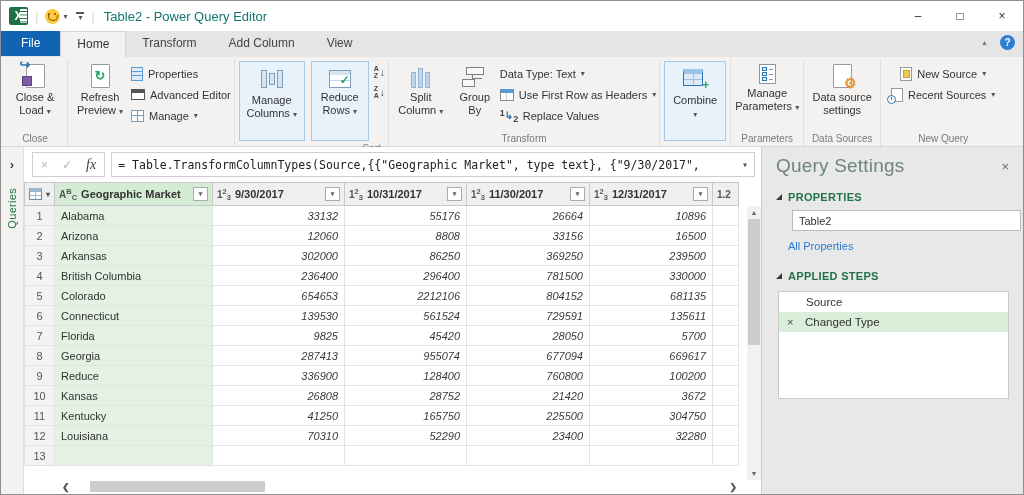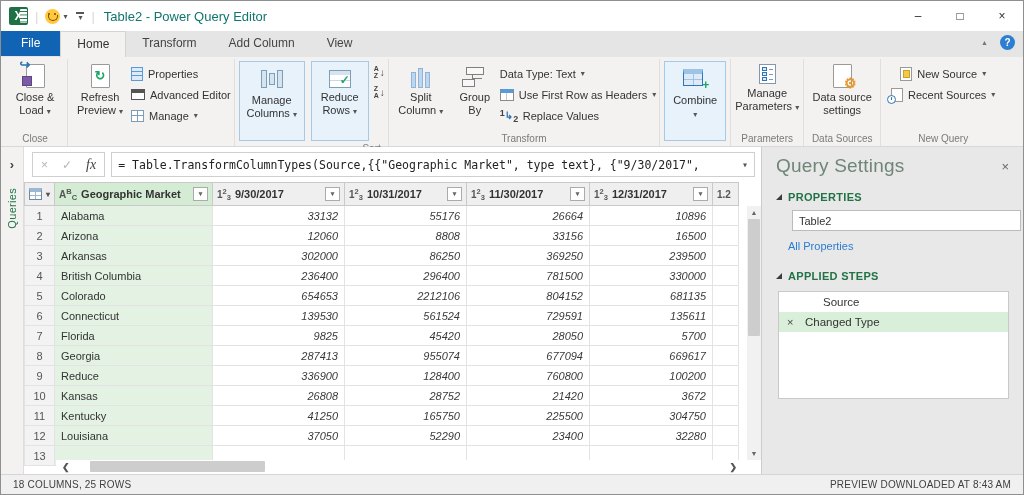--- a/index.html
+++ b/index.html
@@ -136,21 +136,21 @@
   .settings { width:262px; background:#E8E8E8; border-left:1px solid #CCCCCC; padding:8px 14px 8px 14px; flex:none; display:flex; flex-direction:column; }
   .qs-titlerow { display:flex; align-items:center; margin-bottom:14px; }
   .qs-title { font-size:19px; color:#6E8677; font-weight:normal; letter-spacing:.2px; }
   .qs-close { margin-left:auto; color:#666; font-size:13px; }
   .sec-head { display:flex; align-items:center; gap:6px; font-size:11px; font-weight:bold; color:#217346; letter-spacing:.3px; margin-bottom:7px; }
   .tri { width:0; height:0; border-right:6px solid #3b3b3b; border-top:6px solid transparent; }
   .qs-sub { font-size:11px; color:#444; margin:0 0 4px 12px; }
   .name-input { width:calc(100% - 4px); margin-left:16px; height:21px; border:1px solid #BBB; background:#fff; font-family:"Liberation Sans", sans-serif; font-size:11px; color:#333; padding:0 6px; }
   .all-props { font-size:11px; color:#2B7CD3; margin:9px 0 18px 12px; }
   .steps-box { background:#fff; border:1px solid #C9C9C9; height:108px; margin:2px 0 0 2px; font-size:11.5px; overflow:hidden; }
-  .step { height:20px; display:flex; align-items:center; padding-left:44px; color:#333; }
+  .step { height:20px; display:flex; align-items:center; padding-left:27px; color:#333; }
   .step.selected { background:#D9EFD9; padding-left:8px; }
   .step .sdel { width:13px; margin-right:5px; color:#444; font-size:11px; }
 
   
   .statusbar { height:20px; background:#F0F0F0; border-top:1px solid #D5D5D5; display:flex; align-items:center; padding:0 12px; font-size:10px; color:#404040; letter-spacing:.2px; flex:none; }
   .sb-right { margin-left:auto; }
 </style>
 </head>
 <body>
 
@@ -586,21 +586,21 @@
                 <td class="cname">Kentucky</td>
                 <td class="num">41250</td>
                 <td class="num">165750</td>
                 <td class="num">225500</td>
                 <td class="num">304750</td>
                 <td></td>
               </tr>
             <tr>
                 <td class="rn">12</td>
                 <td class="cname">Louisiana</td>
-                <td class="num">37050</td>
+                <td class="num">70310</td>
                 <td class="num">52290</td>
                 <td class="num">23400</td>
                 <td class="num">32280</td>
                 <td></td>
               </tr>
             <tr>
                 <td class="rn">13</td>
                 <td class="cname"></td>
                 <td class="num"></td>
                 <td class="num"></td>
@@ -648,18 +648,14 @@
             <span>Source</span>
           </div>
         <div class="step selected">
             <span class="sdel">×</span>
             <span>Changed Type</span>
           </div>
       </div>
     </div>
   </div>
 
-  <div class="statusbar">
-    <span>18 COLUMNS, 25 ROWS</span>
-    <span class="sb-right">PREVIEW DOWNLOADED AT 8:43 AM</span>
-  </div>
 
 </div>
 
 </body></html>

